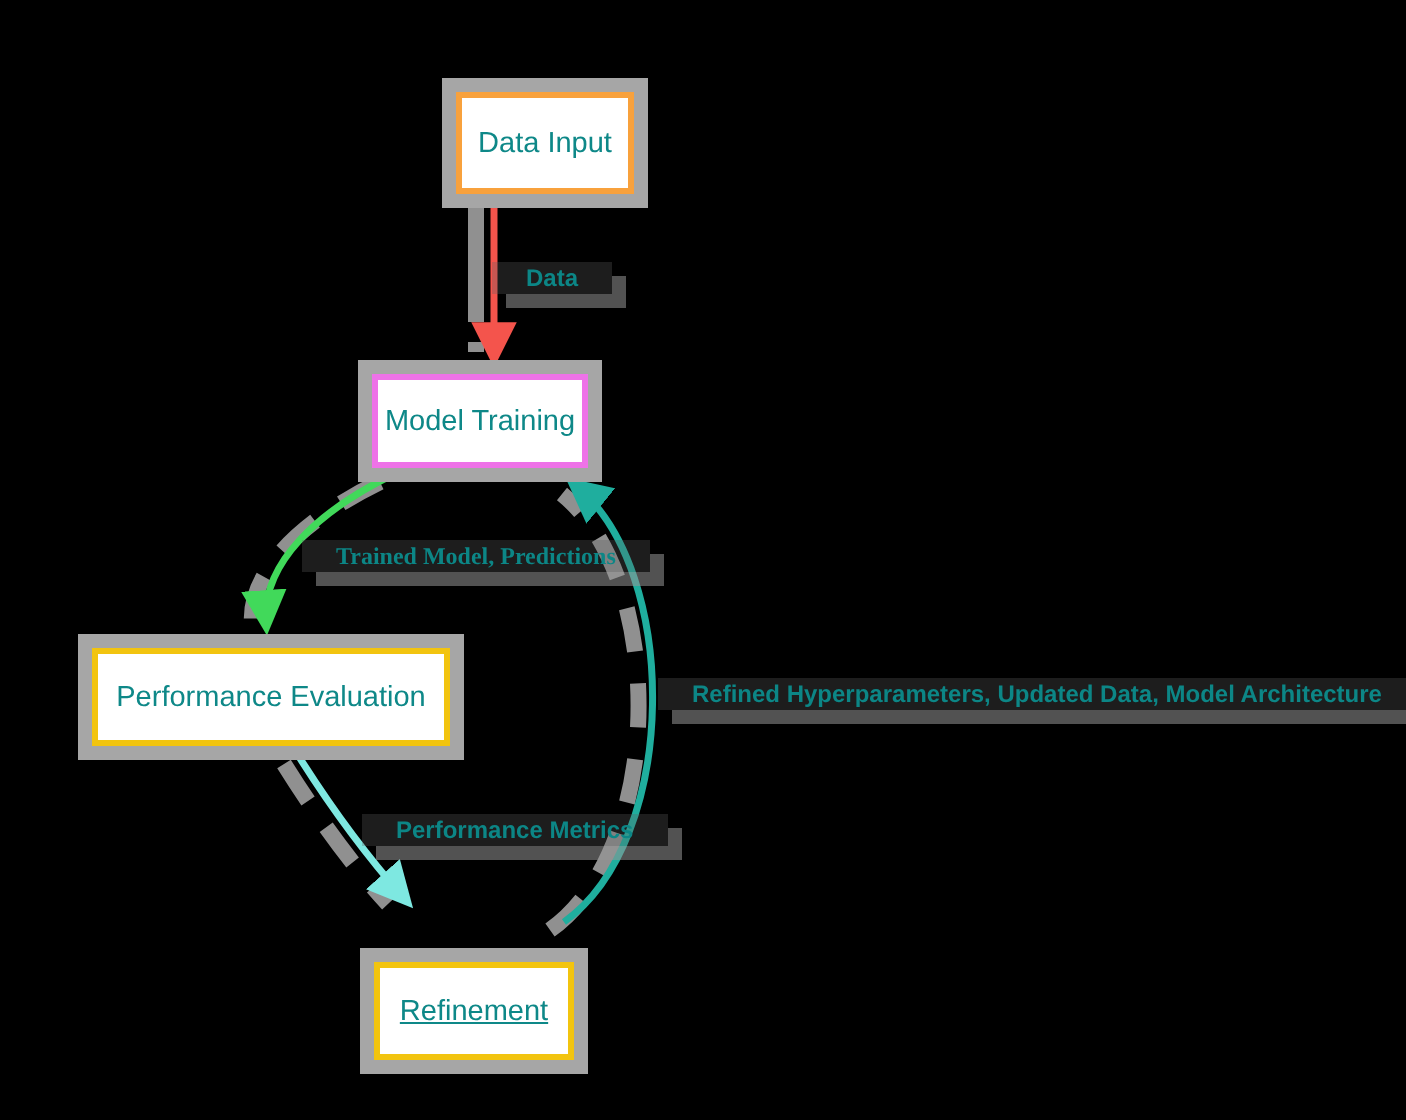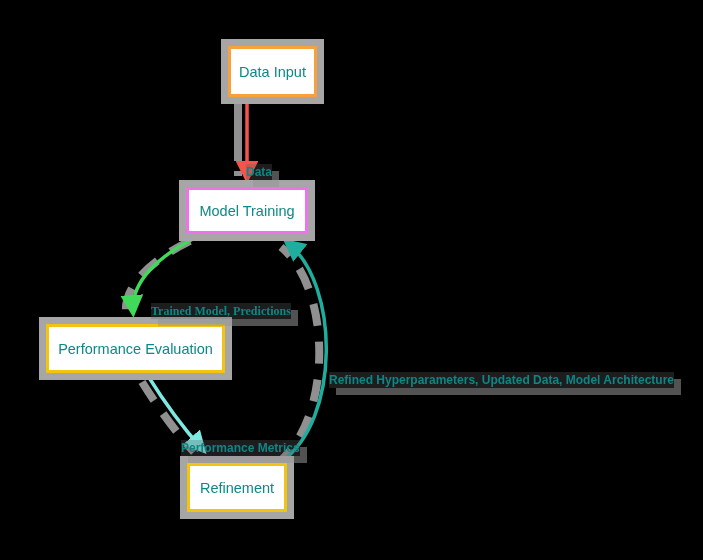--- a/index.html
+++ b/index.html
@@ -6,29 +6,28 @@
   #canvas{
     position:relative;width:703px;height:560px;background:#000;overflow:hidden;
     font-family:"Liberation Sans",sans-serif;
   }
   .node{
     position:absolute;display:flex;align-items:center;justify-content:center;
     background:#fff;border:3px solid #999;box-shadow:0 0 0 7px #a6a6a6;
     color:#0e8888;font-size:14.5px;text-align:center;box-sizing:border-box;
   }
   .node-data-input{left:203px;top:46px;width:89px;height:51px;border-color:#f8a13c;margin-left:25px;}
-  .node-model-training{left:186px;top:187px;width:122px;height:47px;border-color:#ee72e8;}
+  .node-model-training{left:186px;top:187px;width:108px;height:47px;border-color:#ee72e8;}
   .node-performance-evaluation{left:46px;top:324px;width:179px;height:49px;border-color:#f2c40f;}
-  .node-refinement{left:187px;top:463px;width:100px;height:49px;border-color:#f2c40f;}
+  .node-refinement{left:187px;top:481px;width:100px;height:49px;border-color:#f2c40f;text-decoration:underline;}
   .edge-label{
     position:absolute;color:#0c8686;font-size:12px;font-weight:700;line-height:1.2;
-    padding:1px 0;white-space:nowrap;
+    padding:1px 17px;white-space:nowrap;
     background:rgba(95,95,95,0.30);
     box-shadow:7px 7px 0 rgba(150,150,150,0.55);
-    margin-top:33px;
   }
   .lbl-data{left:246px;top:131px;}
   .lbl-trained{left:151px;top:270px;font-family:Liberation Serif, serif;}
   .lbl-metrics{left:181px;top:407px;}
   .lbl-refined{left:329px;top:339px;}
   svg.edges{position:absolute;left:0;top:0;}
   .shadow-path{stroke:#909090;stroke-width:8;fill:none;}
 </style>
 </head>
 <body>

